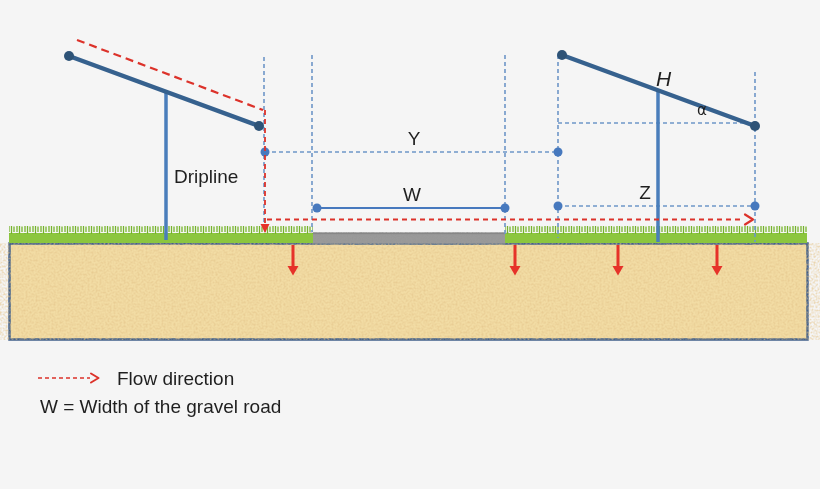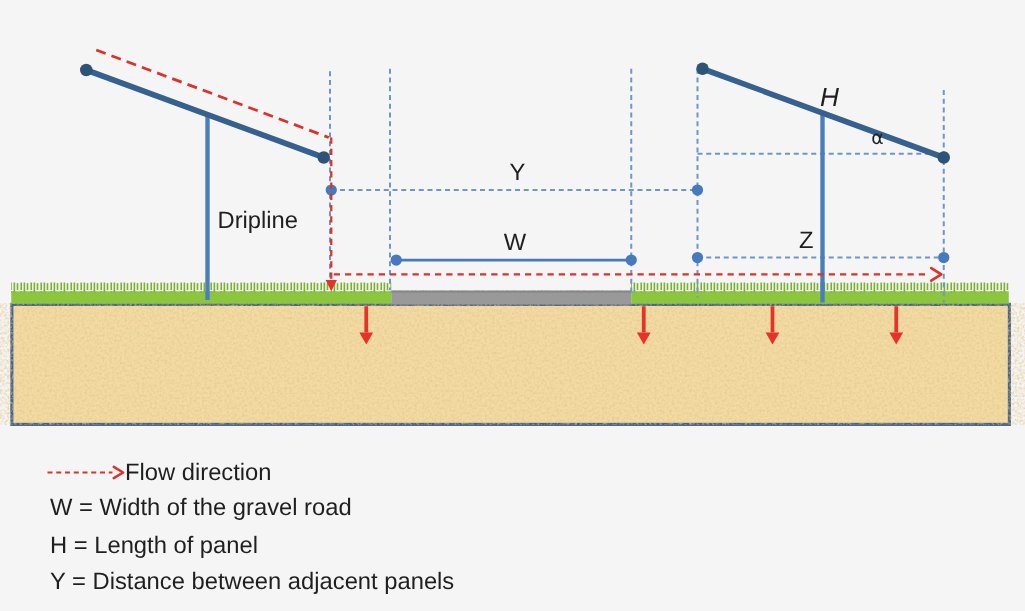--- a/index.html
+++ b/index.html
@@ -136,17 +136,15 @@
     </g>
   </svg>
 
   <div class="lbl" style="left:174px;top:167px;">Dripline</div>
   <div class="lbl center" style="left:414px;top:129px;">Y</div>
   <div class="lbl center" style="left:412px;top:185px;">W</div>
   <div class="lbl center" style="left:645px;top:183px;">Z</div>
   <div class="lbl big italic" style="left:656px;top:68px;">H</div>
   <div class="lbl small" style="left:697px;top:103px;">α</div>
 
-  <div class="lbl" style="left:100px;top:369px;">Flow direction</div>
+  <div class="lbl" style="left:117px;top:369px;">Flow direction</div>
   <div class="lbl" style="left:40px;top:397px;">W = Width of the gravel road</div>
-  <div class="lbl" style="left:40px;top:427px;">H = Length of panel</div>
-  <div class="lbl" style="left:40px;top:456px;">Y = Distance between adjacent panels</div>
 </div>
 
 </body></html>

